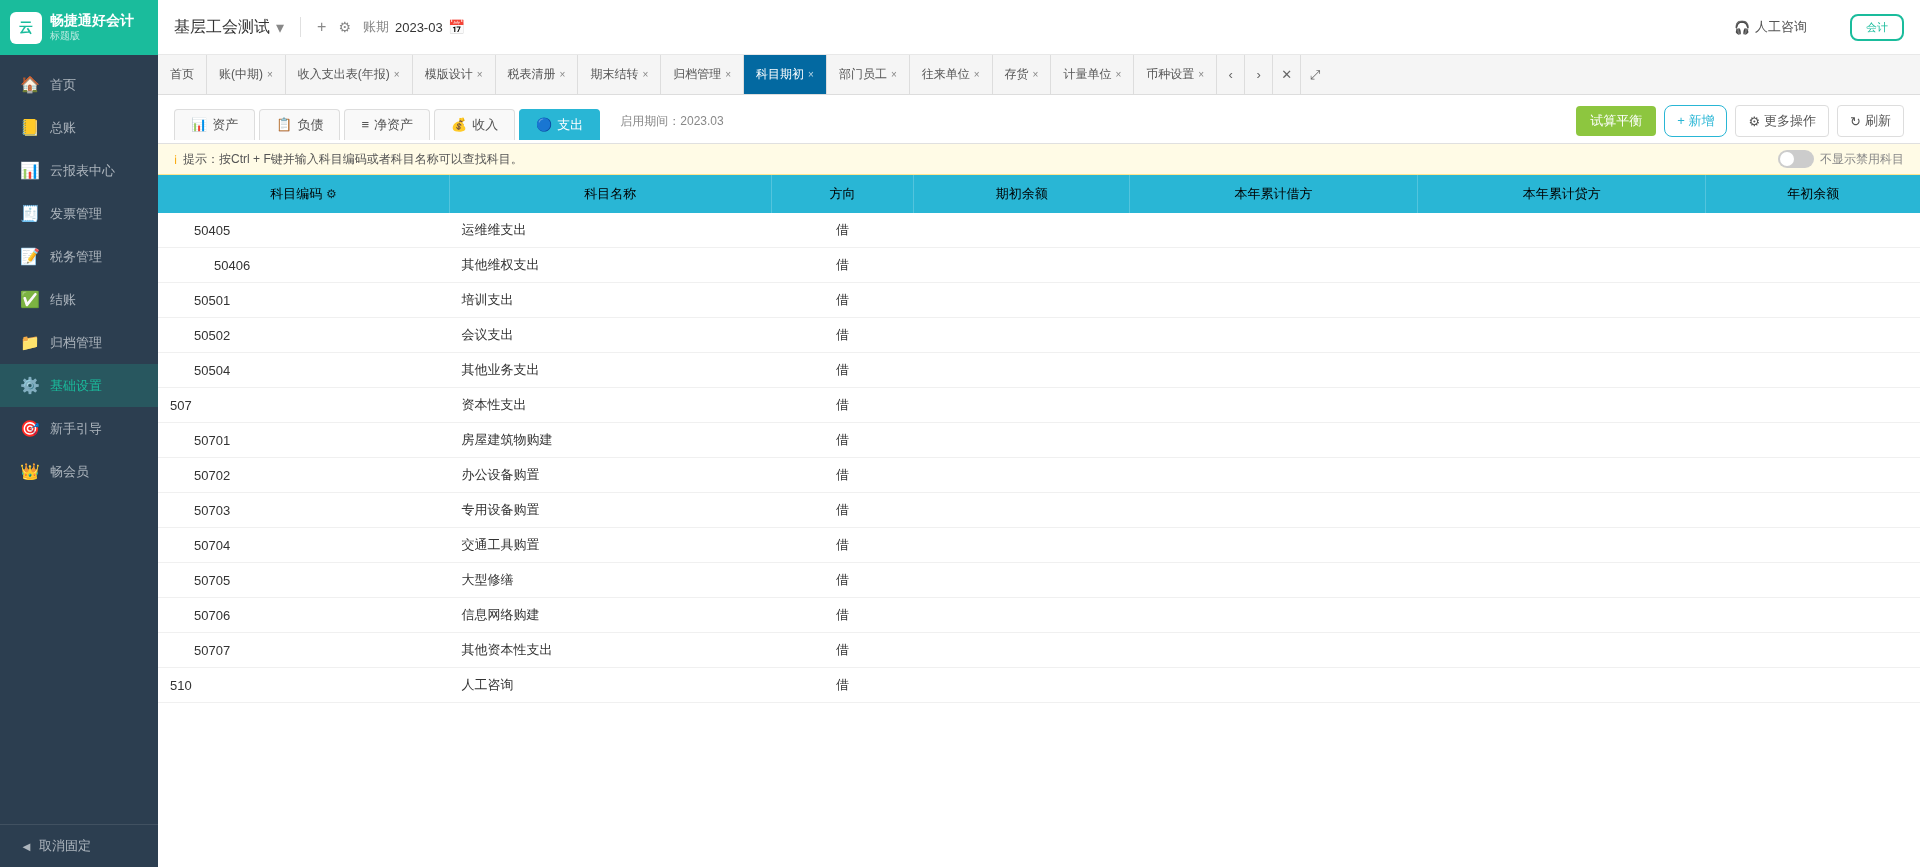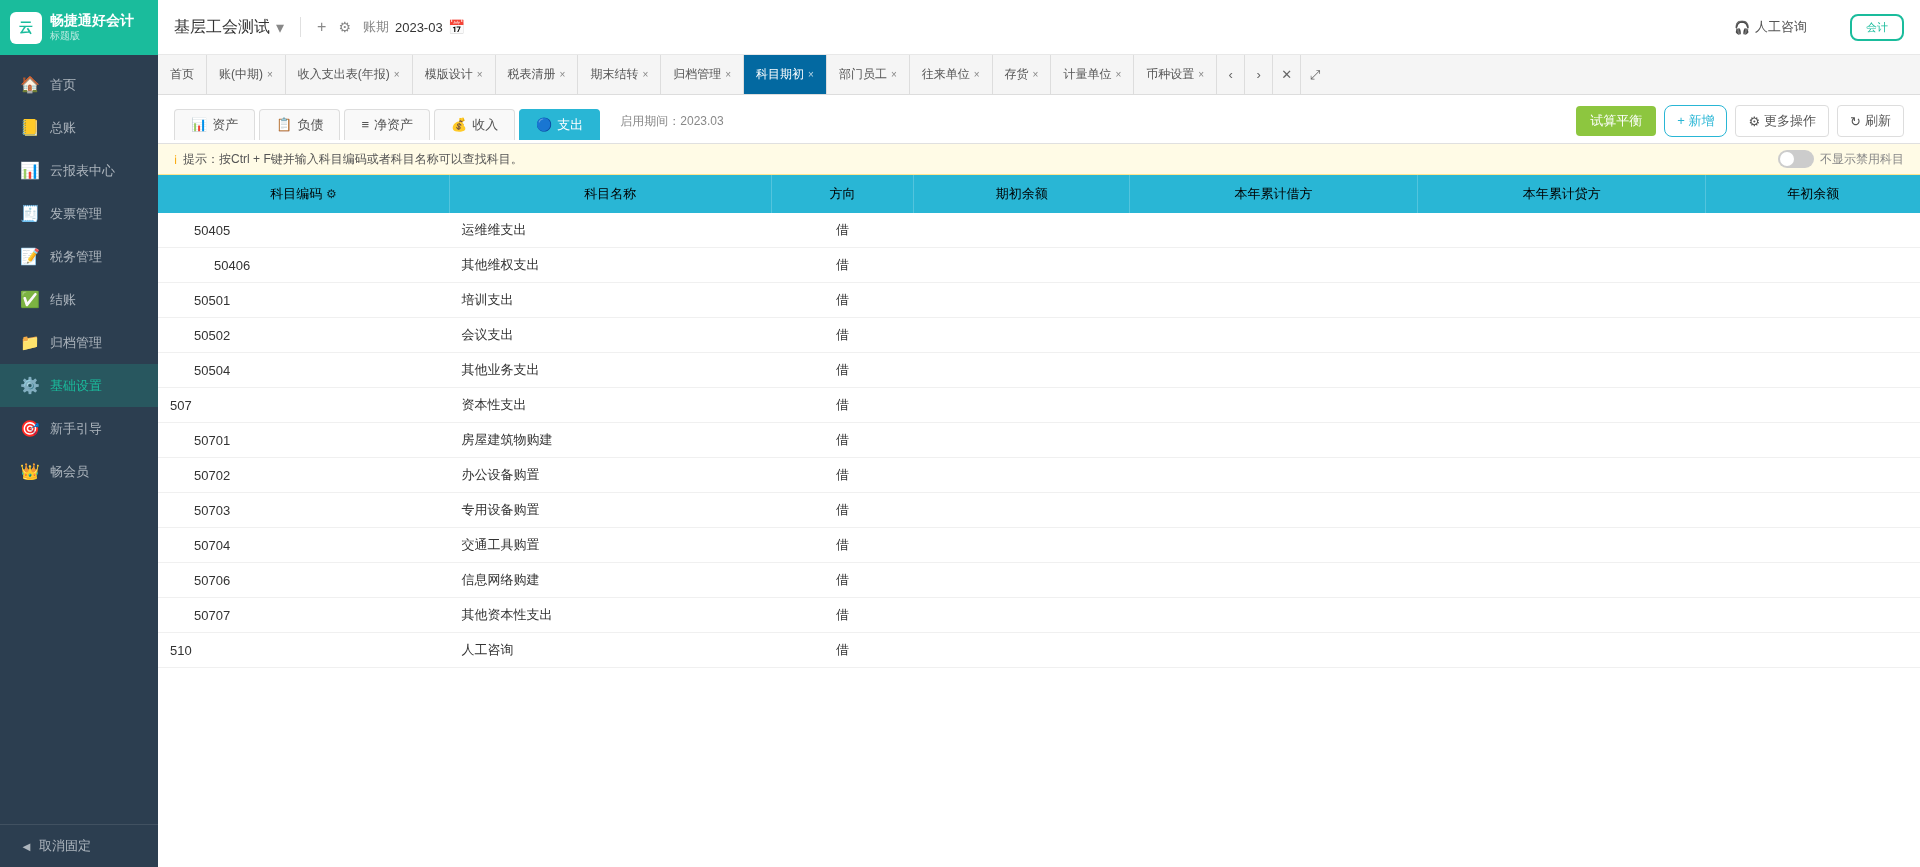--- a/index.html
+++ b/index.html
@@ -524,20 +524,29 @@
             <tr>
       <td class="code-cell" style="padding-left:36px">50704</td>
       <td class="name-cell">交通工具购置</td>
       <td class="direction-cell">借</td>
       <td></td>
       <td></td>
       <td></td>
       <td></td>
     </tr>
             <tr>
+      <td class="code-cell" style="padding-left:36px">50705</td>
+      <td class="name-cell">大型修缮</td>
+      <td class="direction-cell">借</td>
+      <td></td>
+      <td></td>
+      <td></td>
+      <td></td>
+    </tr>
+            <tr>
       <td class="code-cell" style="padding-left:36px">50706</td>
       <td class="name-cell">信息网络购建</td>
       <td class="direction-cell">借</td>
       <td></td>
       <td></td>
       <td></td>
       <td></td>
     </tr>
             <tr>
       <td class="code-cell" style="padding-left:36px">50707</td>

